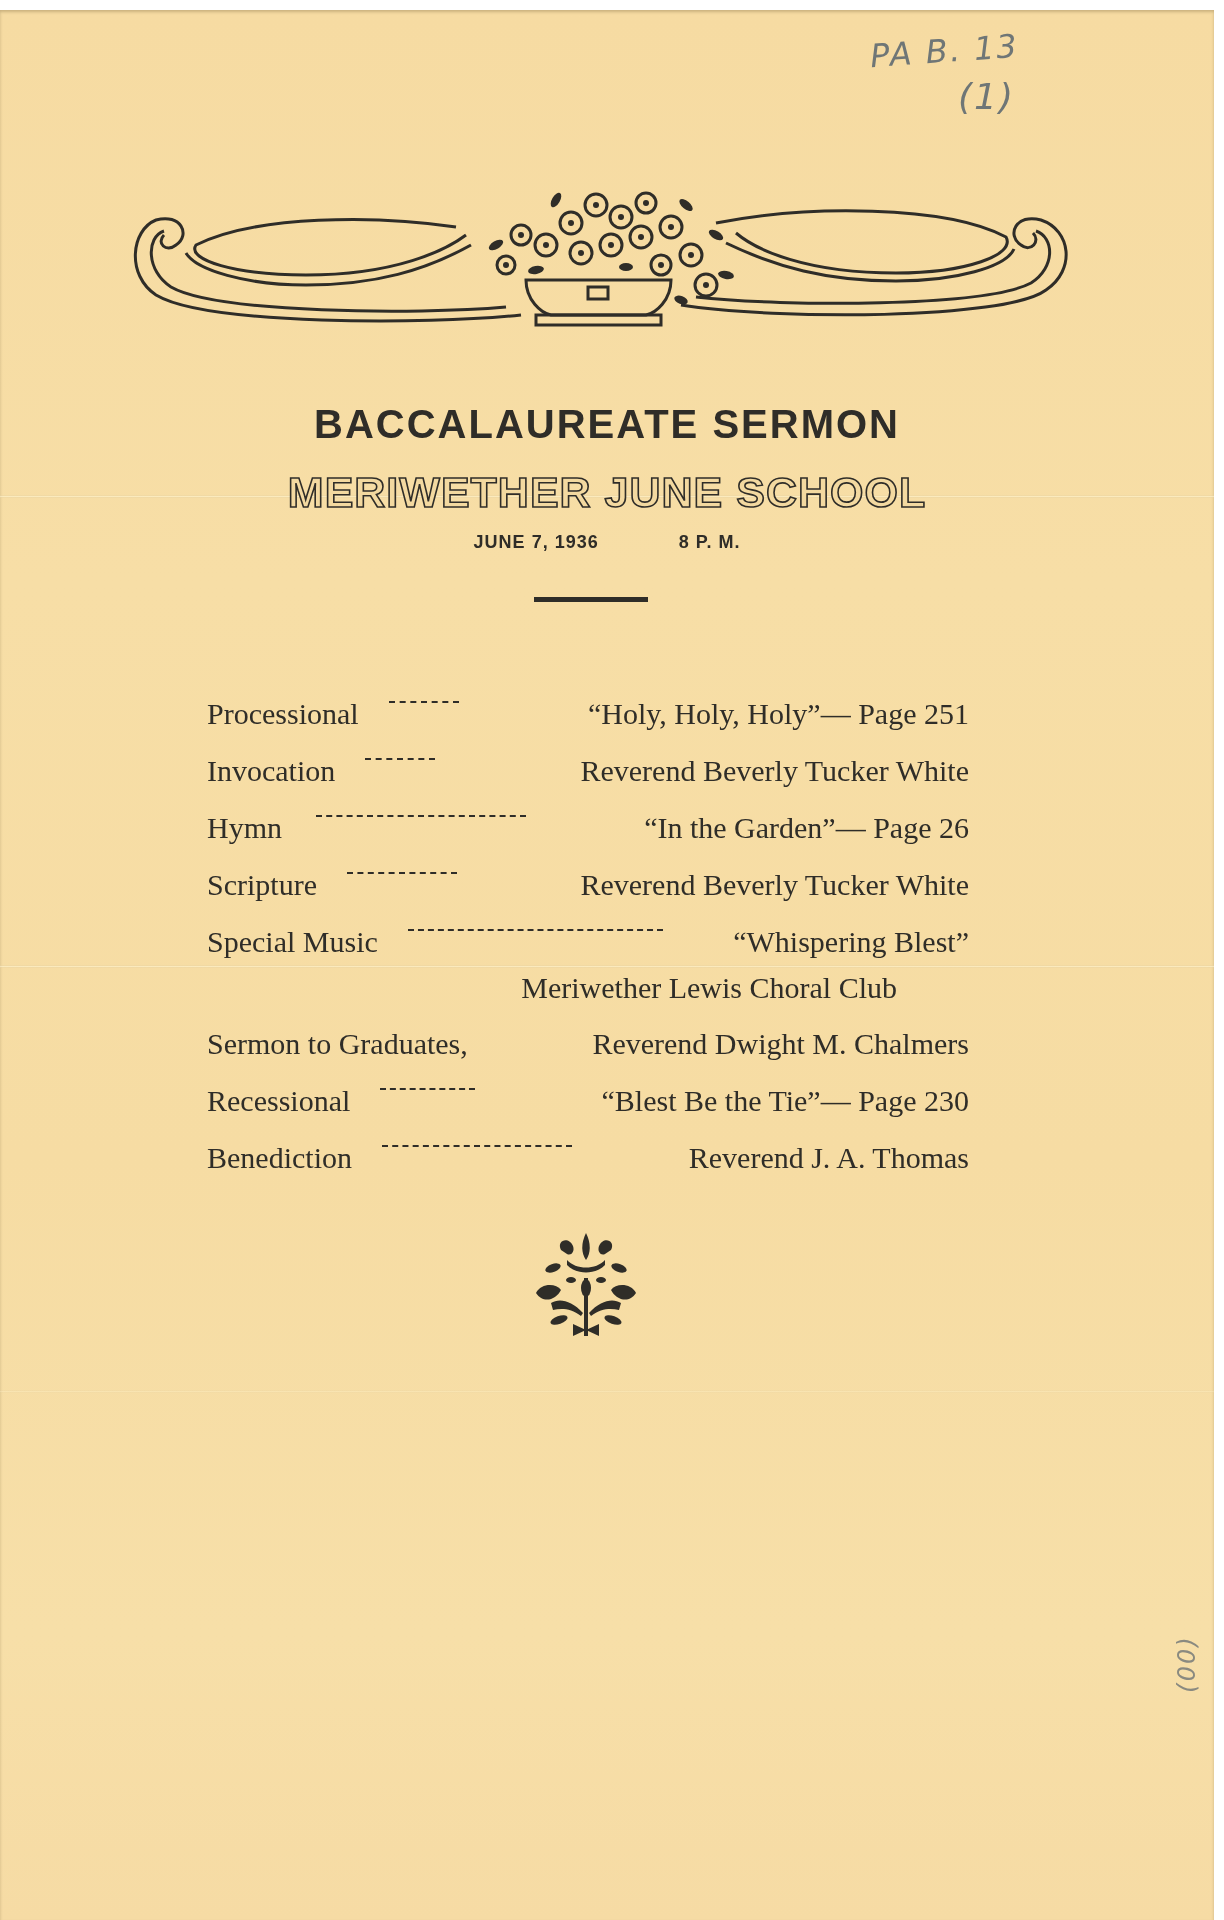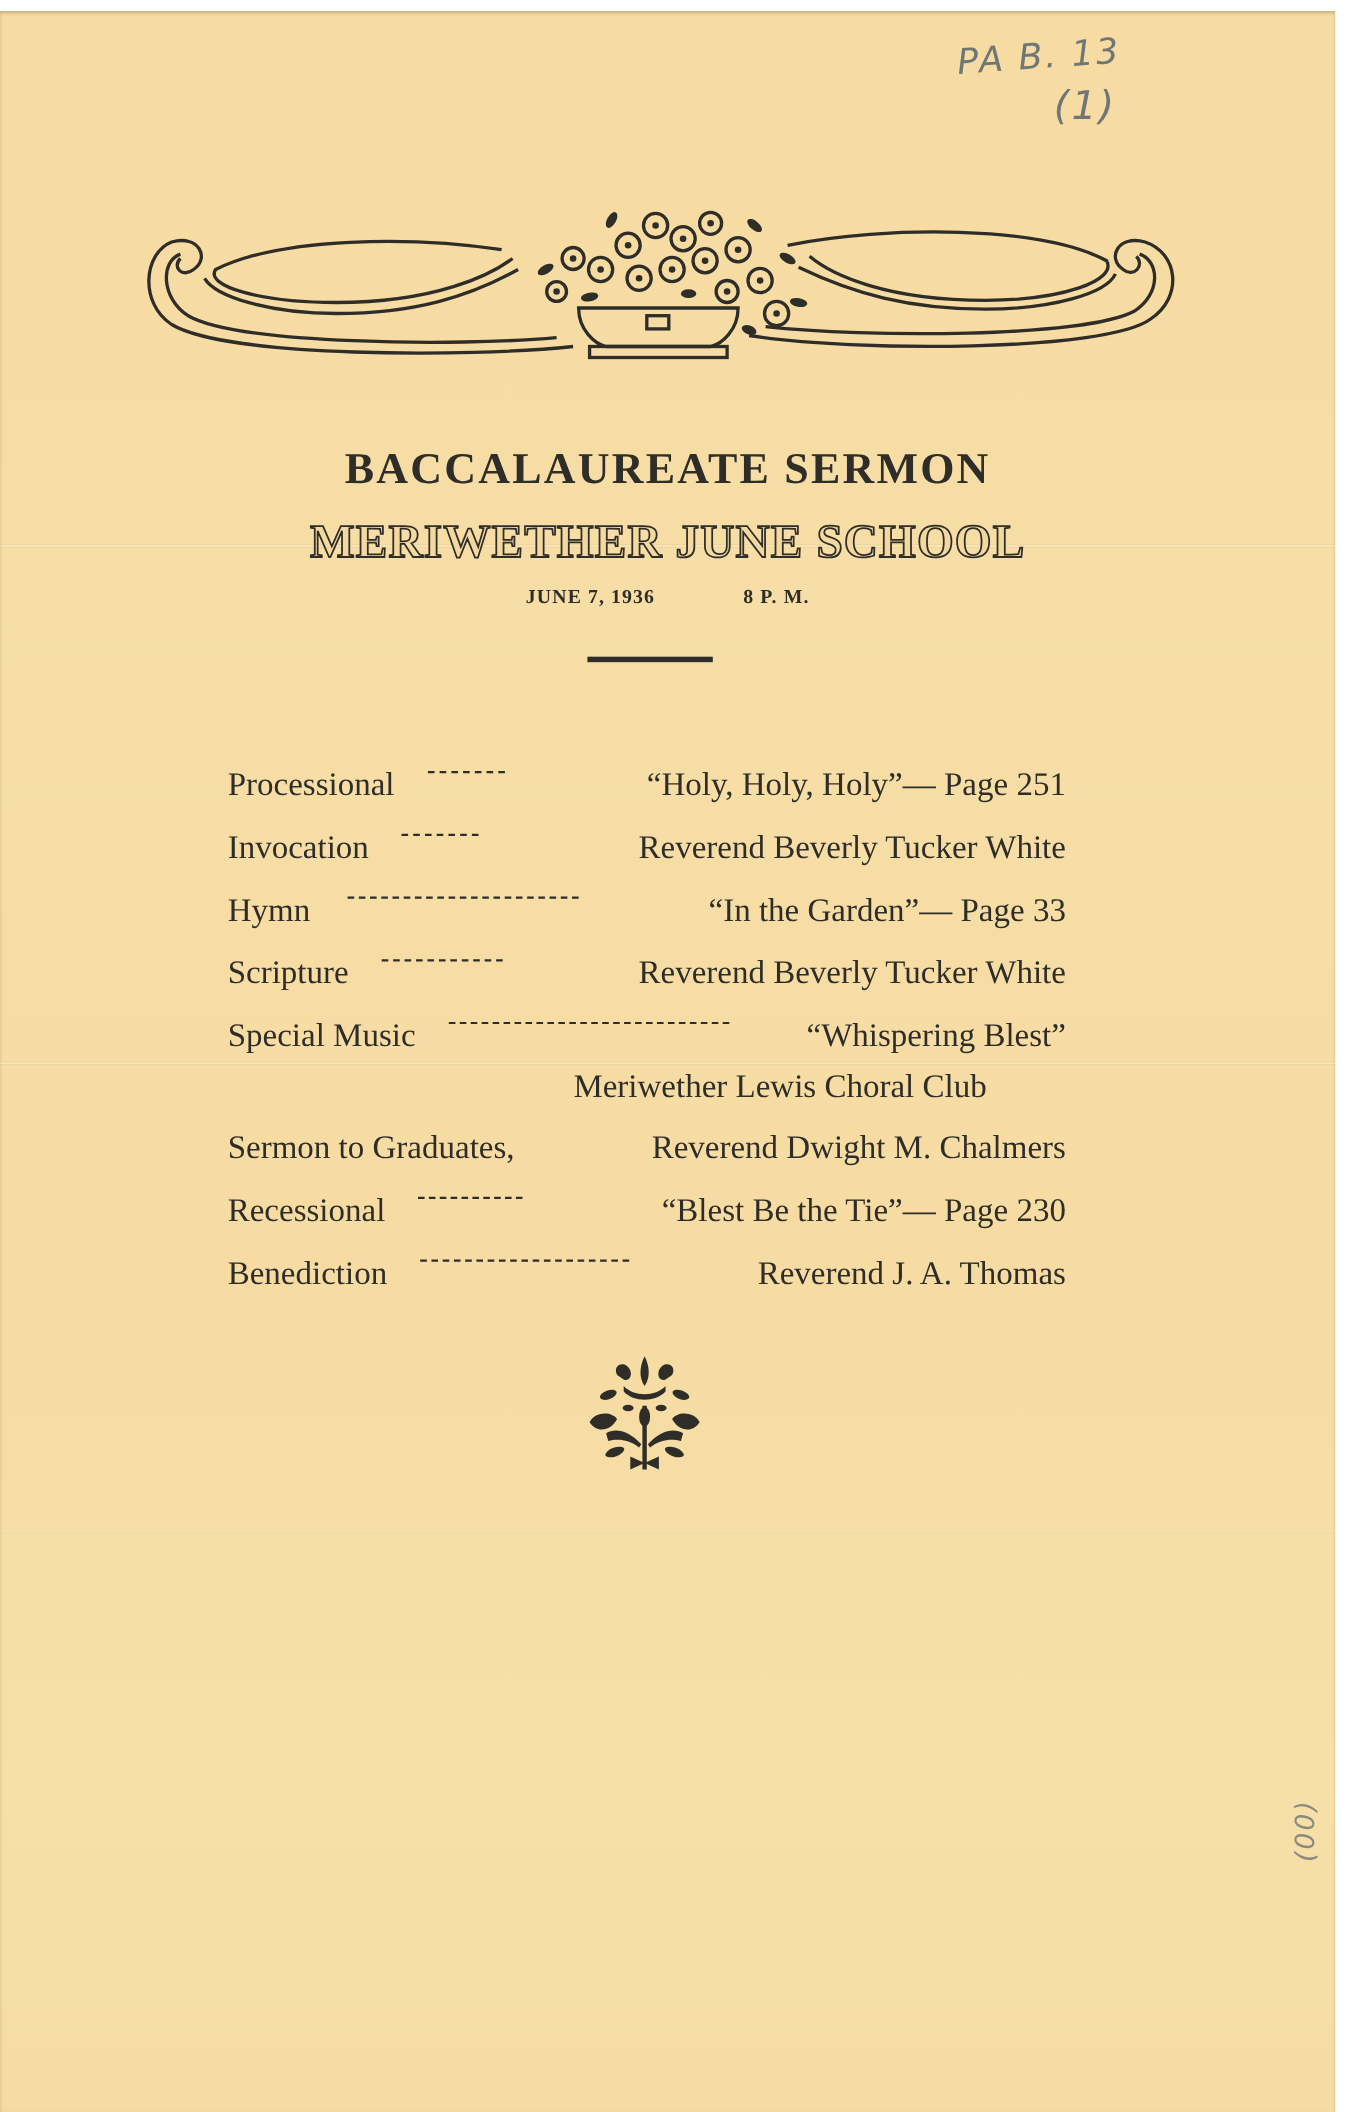--- a/index.html
+++ b/index.html
@@ -21,21 +21,21 @@
       color: #6f7676; font-style: italic; letter-spacing: 2px;
     }
     .hw-top1 { left: 870px; top: 22px; font-size: 32px; transform: rotate(-4deg); }
     .hw-top2 { left: 958px; top: 66px; font-size: 36px; }
     .hw-side { left: 1158px; top: 1640px; font-size: 24px; transform: rotate(-90deg); color: #8a8a80; }
 
     .ornament { position: absolute; left: 126px; top: 165px; width: 950px; height: 160px; }
 
     .title {
       position: absolute; left: 0; width: 1214px; text-align: center;
-      font-family: Liberation Serif, serif; font-weight: bold; color: #2f2d28;
+      font-family: Liberation Sans, sans-serif; font-weight: bold; color: #2f2d28;
     }
     .t1 { top: 392px; font-size: 40px; letter-spacing: 2px; }
     .t2 { top: 458px; font-size: 43px; letter-spacing: 1px; color: #f3d9a0;
           -webkit-text-stroke: 1.6px #2f2d28; font-weight: bold; }
     .t3 { top: 522px; font-size: 18px; letter-spacing: 1px; }
     .t3 span { display: inline-block; }
     .t3 .gap { width: 80px; }
 
     .divider { position: absolute; left: 534px; top: 587px; width: 114px; height: 5px; background: #2f2d28; }
 
@@ -138,21 +138,21 @@
       <span class="value" style="margin-left:auto">“Holy, Holy, Holy”— Page 251</span>
     </div>
     <div class="row" style="top:57px">
       <span class="label">Invocation</span>
       <span class="dots" style="flex:0 0 70px; margin:0 30px"></span>
       <span class="value" style="margin-left:auto">Reverend Beverly Tucker White</span>
     </div>
     <div class="row" style="top:114px">
       <span class="label">Hymn</span>
       <span class="dots" style="flex:0 0 210px; margin:0 34px"></span>
-      <span class="value" style="margin-left:auto">“In the Garden”— Page 33</span>
+      <span class="value" style="margin-left:auto">“In the Garden”— Page 26</span>
     </div>
     <div class="row" style="top:171px">
       <span class="label">Scripture</span>
       <span class="dots" style="flex:0 0 110px; margin:0 30px"></span>
       <span class="value" style="margin-left:auto">Reverend Beverly Tucker White</span>
     </div>
     <div class="row" style="top:228px">
       <span class="label">Special Music</span>
       <span class="dots" style="flex:0 0 255px; margin:0 30px"></span>
       <span class="value" style="margin-left:auto">“Whispering Blest”</span>

